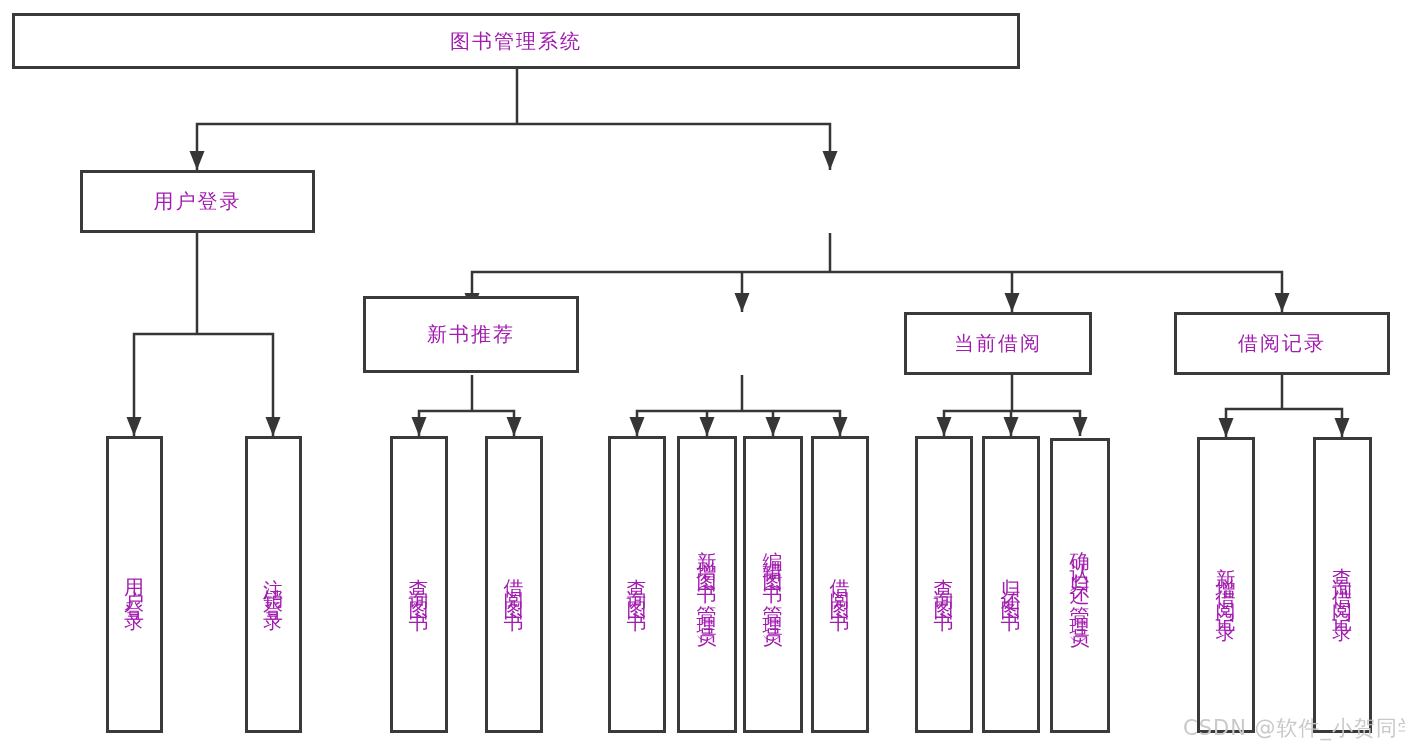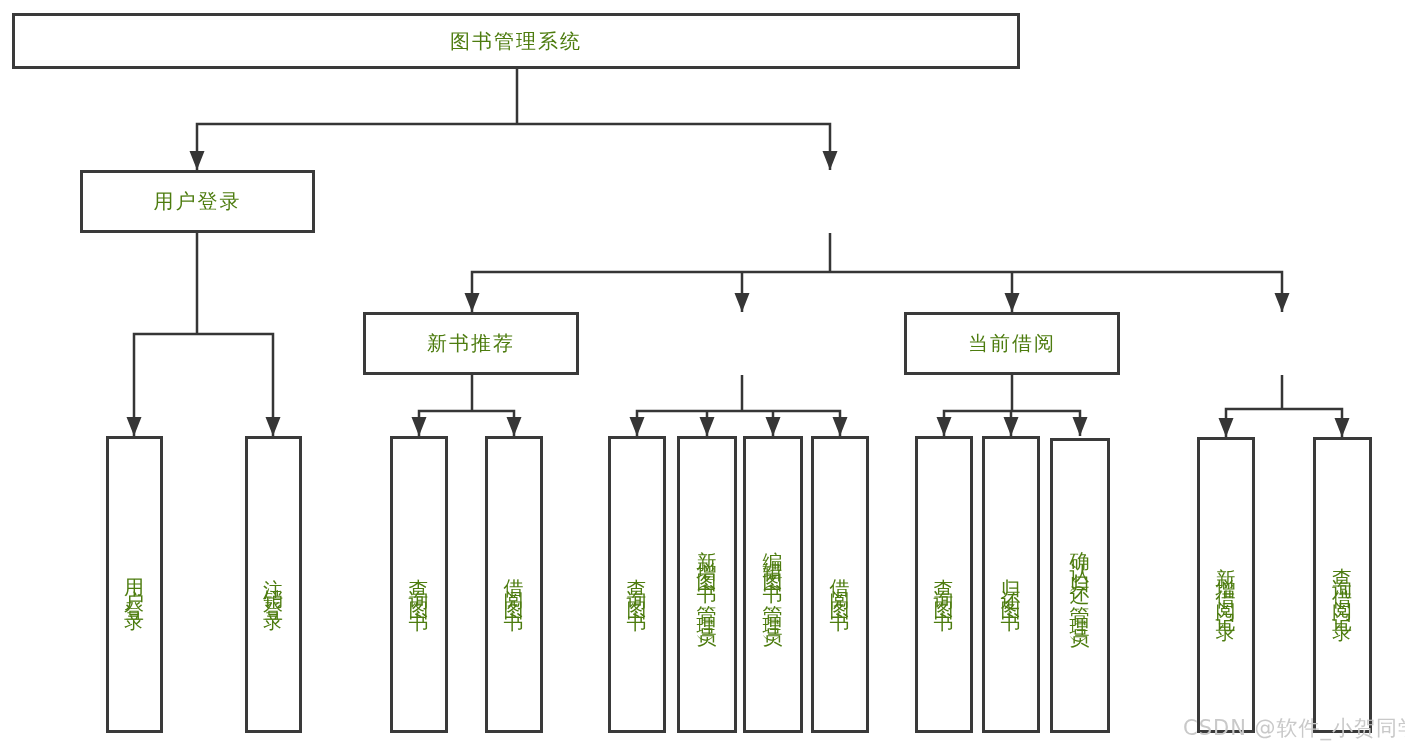--- a/index.html
+++ b/index.html
@@ -1,20 +1,20 @@
 <!DOCTYPE html>
 <html><head>
 <meta charset="utf-8">
 <style>
   html,body{margin:0;padding:0;background:#ffffff;}
   body{font-family:"DejaVu Sans","Liberation Sans",sans-serif;}
   .canvas{position:relative;width:1405px;height:747px;background:#ffffff;overflow:hidden;}
   .connector-layer{position:absolute;left:0;top:0;z-index:0;}
   .box{position:absolute;z-index:1;background:#ffffff;border:3px solid #3a3a3a;
-       box-sizing:border-box;display:flex;align-items:center;justify-content:center;color:#4d7c0f;}
+       box-sizing:border-box;display:flex;align-items:center;justify-content:center;color:#a21caf;}
   .h .lbl{font-size:20px;letter-spacing:2px;white-space:nowrap;}
   .v .lbl{writing-mode:vertical-rl;text-orientation:mixed;font-size:20px;letter-spacing:11px;line-height:1.1;}
   .watermark{position:absolute;left:1183px;top:714px;z-index:5;font-size:21px;
              color:#c9c9c9;letter-spacing:1px;white-space:nowrap;}
 </style>
 </head>
 <body>
 
 <div class="canvas">
 
@@ -39,25 +39,28 @@
   </svg>
 
   <div class="box h" style="left:12px;top:13px;width:1008px;height:56px">
     <span class="lbl">图书管理系统</span>
   </div>
 
   <div class="box h" style="left:80px;top:170px;width:235px;height:63px">
     <span class="lbl">用户登录</span>
   </div>
 
-  <div class="box h" style="left:363px;top:312px;width:216px;height:63px">
+  <div class="box h" style="left:363px;top:296px;width:216px;height:77px">
     <span class="lbl">新书推荐</span>
   </div>
-  <div class="box h" style="left:904px;top:312px;width:216px;height:63px">
+  <div class="box h" style="left:904px;top:312px;width:188px;height:63px">
     <span class="lbl">当前借阅</span>
+  </div>
+  <div class="box h" style="left:1174px;top:312px;width:216px;height:63px">
+    <span class="lbl">借阅记录</span>
   </div>
 
   <div class="box v" style="left:106px;top:436px;width:57px;height:297px">
     <span class="lbl">用户登录</span>
   </div>
   <div class="box v" style="left:245px;top:436px;width:57px;height:297px">
     <span class="lbl">注销登录</span>
   </div>
 
   <div class="box v" style="left:390px;top:436px;width:58px;height:297px">

